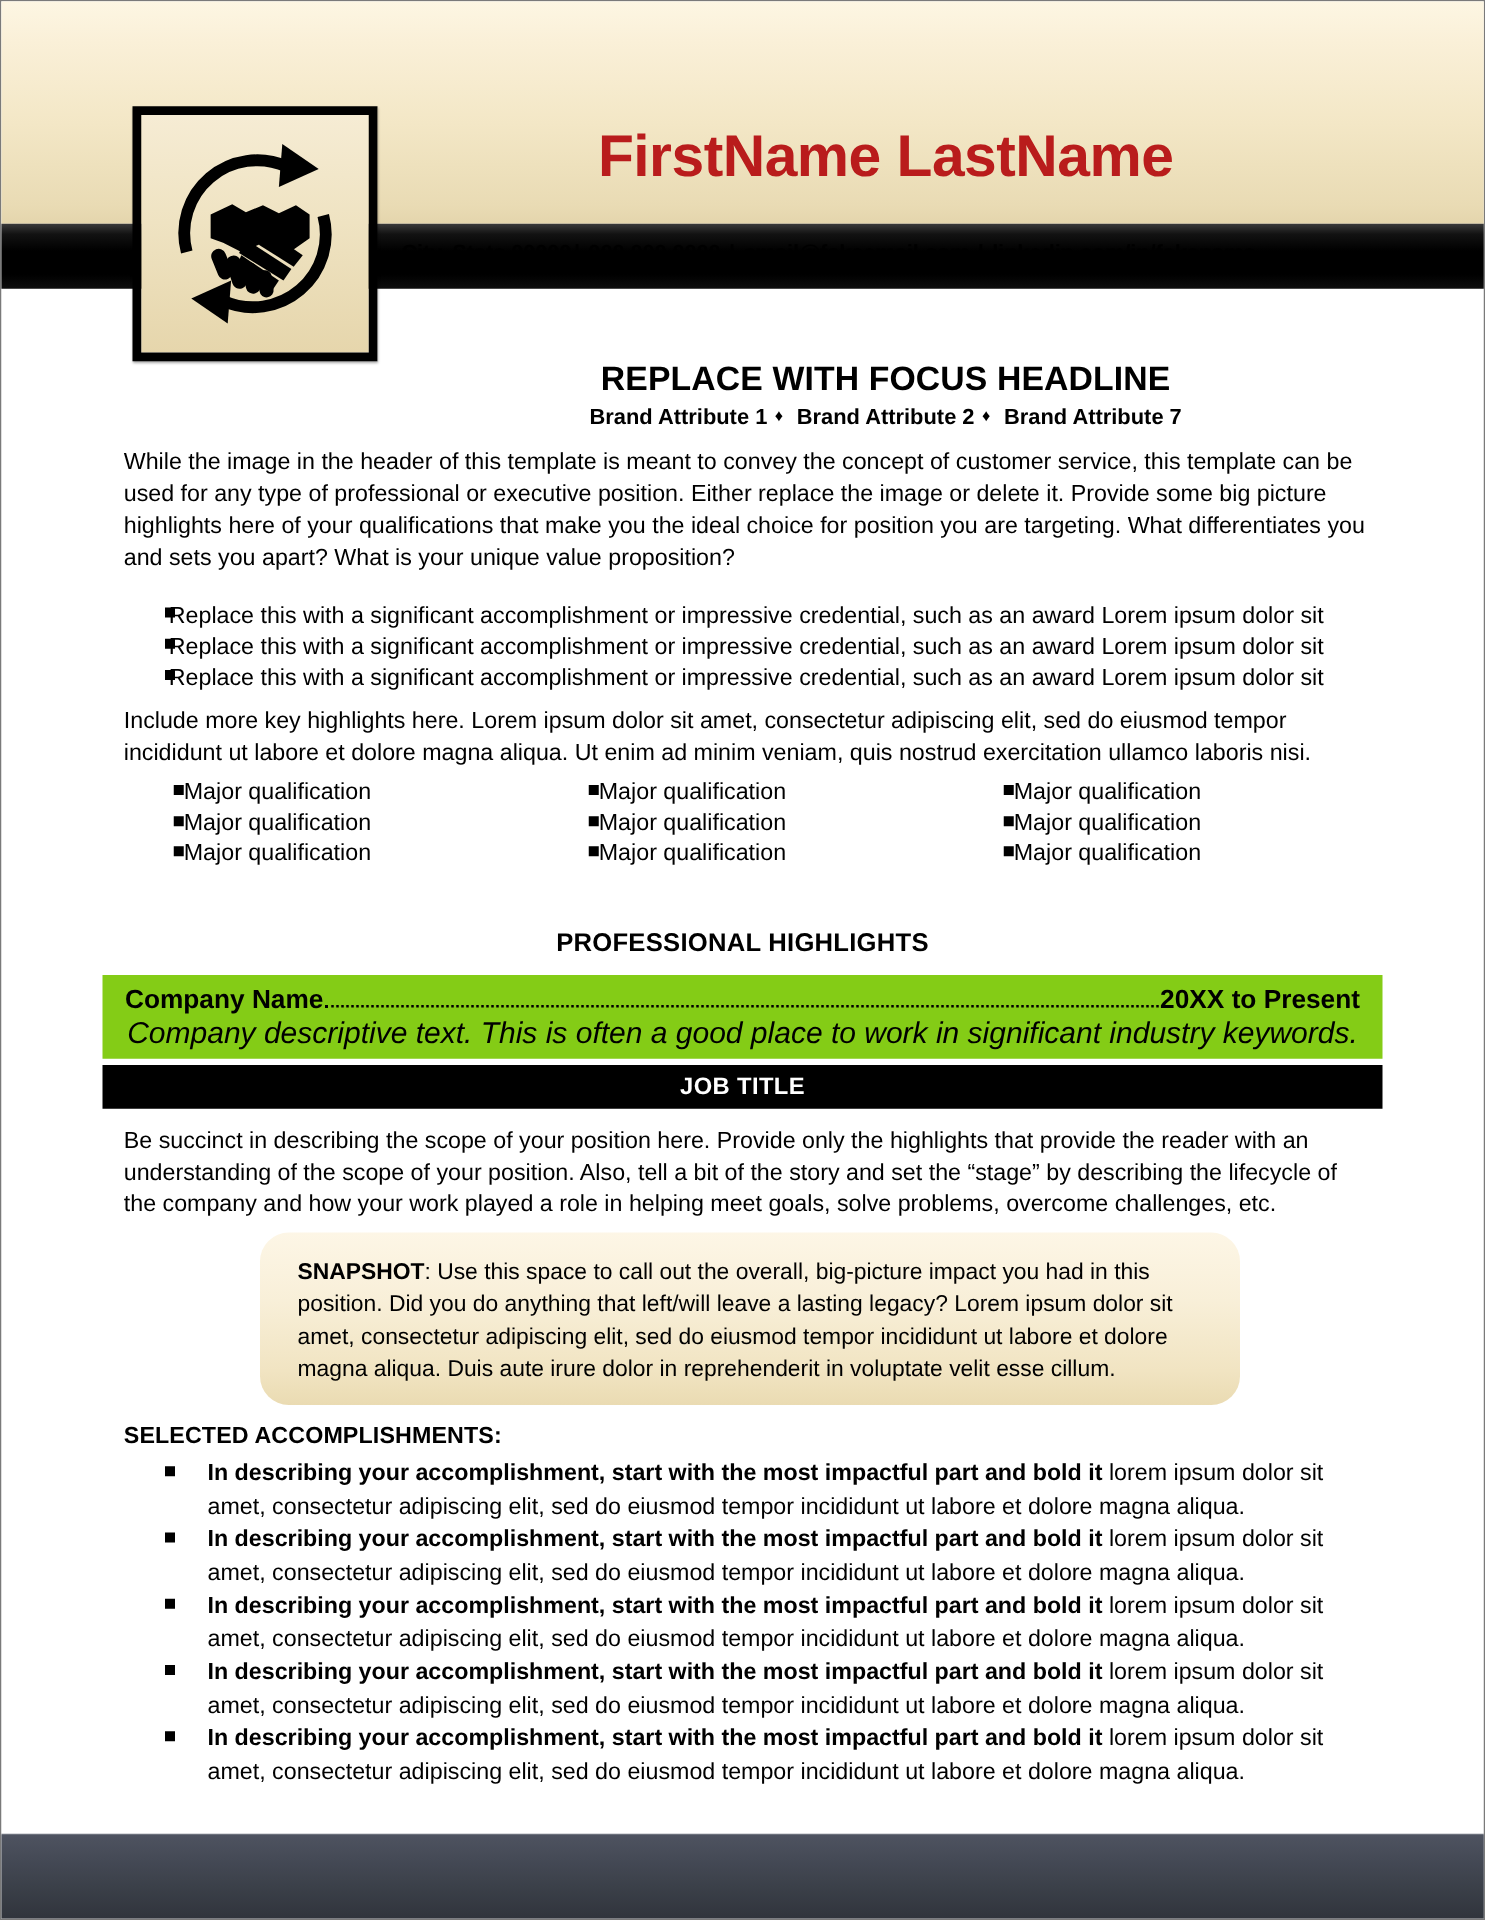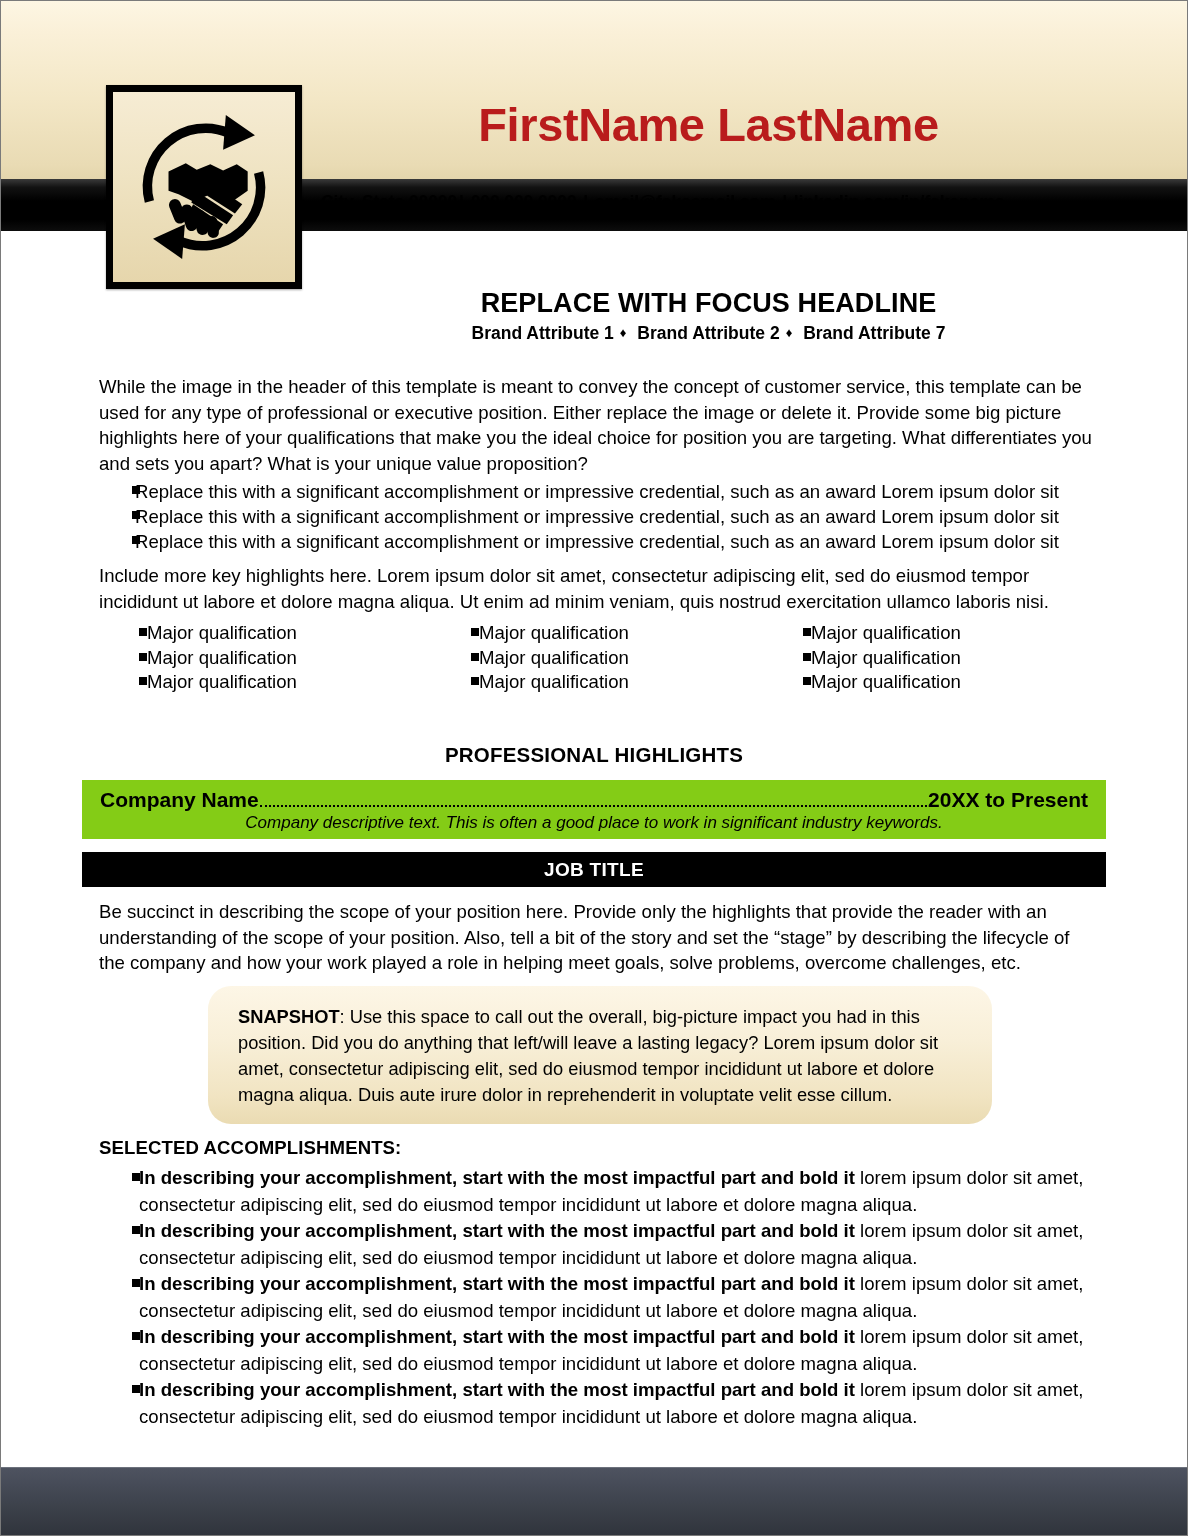--- a/index.html
+++ b/index.html
@@ -105,21 +105,21 @@
     font-size: 13px;
     padding: 0 6px;
     position: relative;
     top: -2px;
   }
 
   
   .intro {
     position: absolute;
     left: 98px;
-    top: 373px;
+    top: 355px;
     width: 996px;
     font-size: 18.6px;
     line-height: 25.5px;
     text-align: left;
   }
 
   .hl-bullets {
     position: absolute;
     left: 98px;
     top: 478px;
@@ -210,21 +210,21 @@
     white-space: nowrap;
   }
   .company-leader {
     flex: 1 1 auto;
     border-bottom: 2.5px dotted #000;
     margin: 0 1px 5px 1px;
     height: 0;
   }
   .company-desc {
     text-align: center;
-    font-size: 17px;
+    font-size: 24px;
     font-style: italic;
     margin-top: 1px;
   }
 
   .job-title-bar {
     position: absolute;
     left: 81px;
     top: 851px;
     width: 1024px;
     height: 35px;
@@ -275,20 +275,21 @@
     left: 98px;
     top: 1164px;
     width: 996px;
   }
   .acc-item {
     display: flex;
     align-items: flex-start;
     font-size: 18.6px;
     line-height: 26.5px;
     margin-bottom: 0px;
+    gap: 27px;
   }
   .acc-item .sq {
     width: 40px;
     flex: 0 0 40px;
     padding-left: 33px;
     line-height: 26.5px;
   }
   .acc-text { flex: 1 1 auto; }
   .acc-text b { font-weight: bold; }
 

